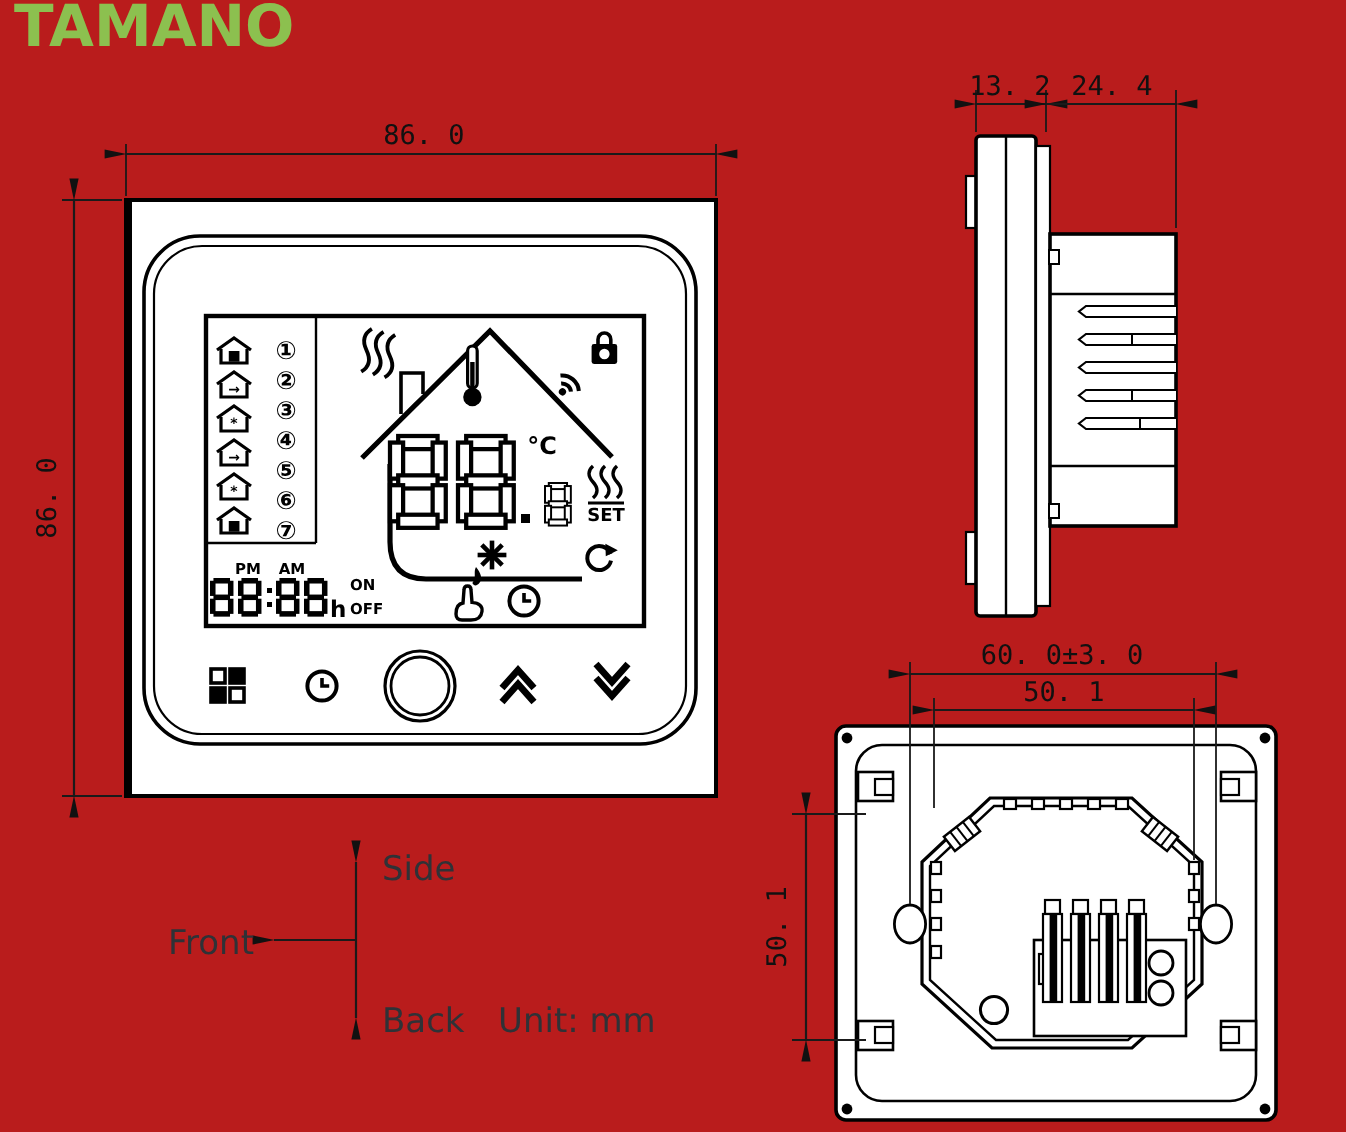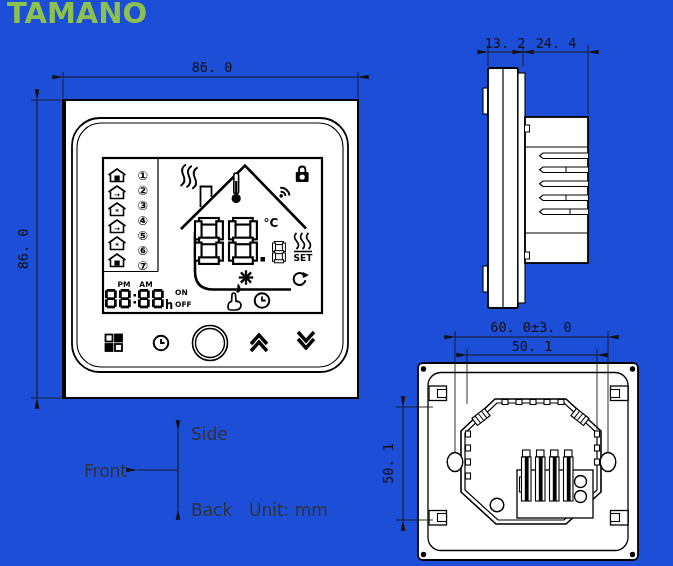--- a/index.html
+++ b/index.html
@@ -1,16 +1,16 @@
 <!DOCTYPE html>
 <html><head>
 <meta charset="utf-8">
 <style>
   html,body{margin:0;padding:0;background:#fff;}
-  .canvas{position:relative;width:673px;height:566px;background:#1d4ed8;overflow:hidden;
+  .canvas{position:relative;width:673px;height:566px;background:#b91c1c;overflow:hidden;
           font-family:"DejaVu Sans",sans-serif;}
   .title{position:absolute;left:7px;top:-4px;margin:0;font-size:29px;font-weight:800;
          letter-spacing:0px;color:#8CC04F;font-family:"DejaVu Sans",sans-serif;}
   svg{position:absolute;left:0;top:0;}
   .oln{fill:none;stroke:#000;}
   .wfill{fill:#fff;stroke:#000;}
   .dml{stroke:#1a1a1a;stroke-width:1.1;fill:none;
        marker-start:url(#arr);marker-end:url(#arr);}
   .dms{stroke:#1a1a1a;stroke-width:1.1;fill:none;marker-start:url(#arr);}
   .ext{stroke:#1a1a1a;stroke-width:0.9;fill:none;}

